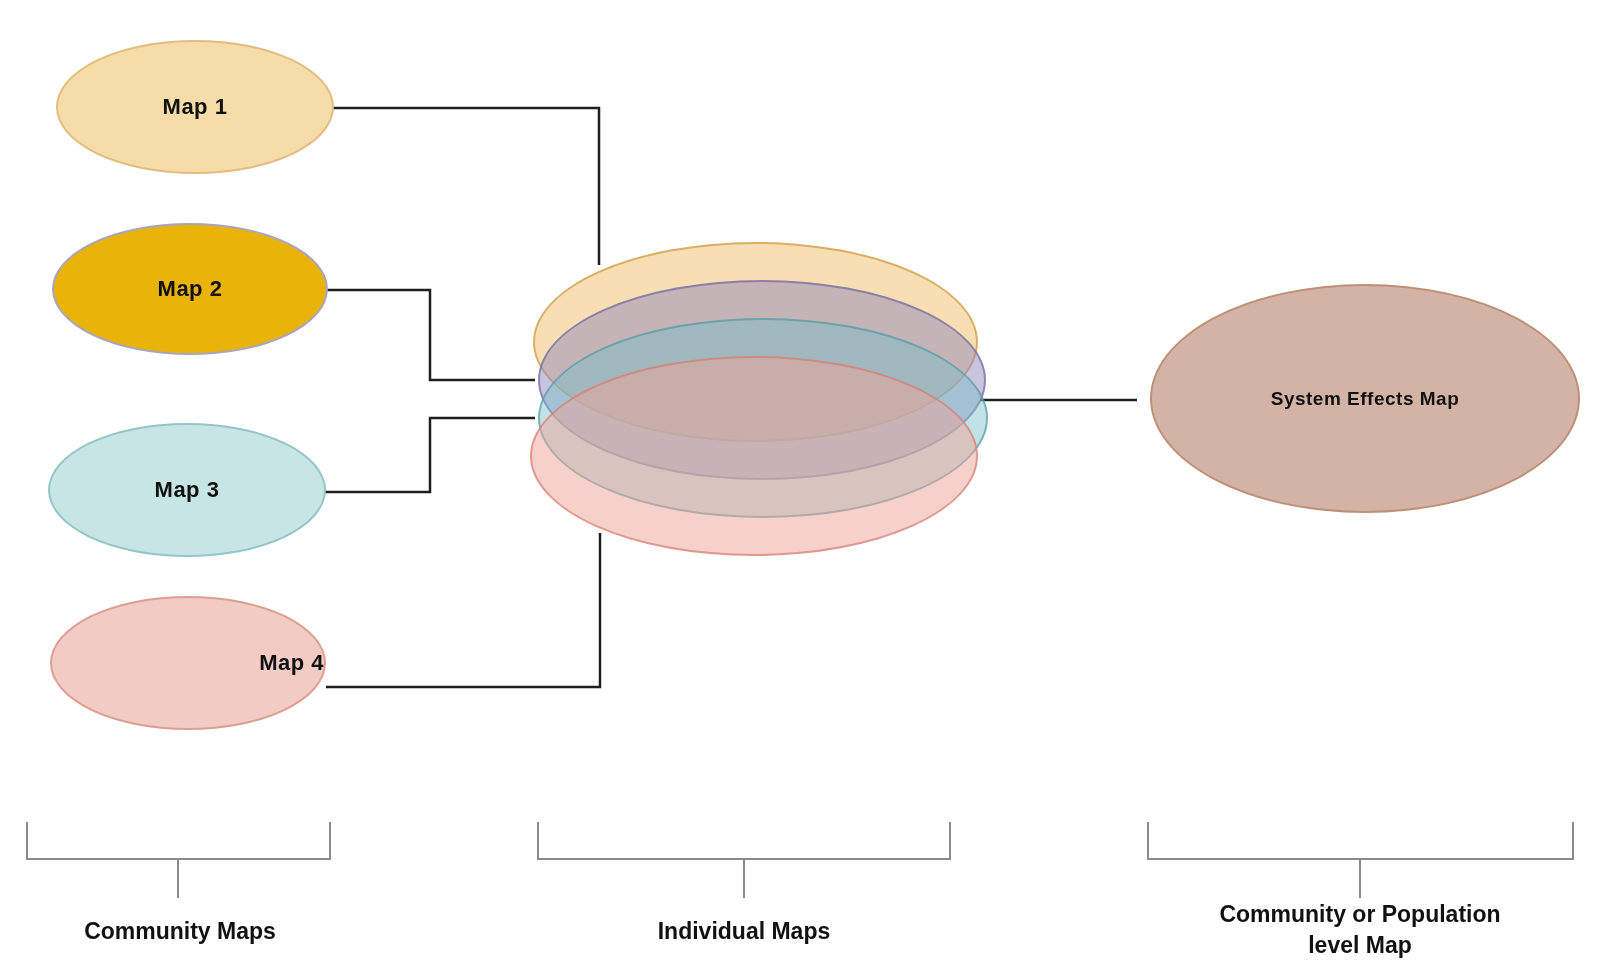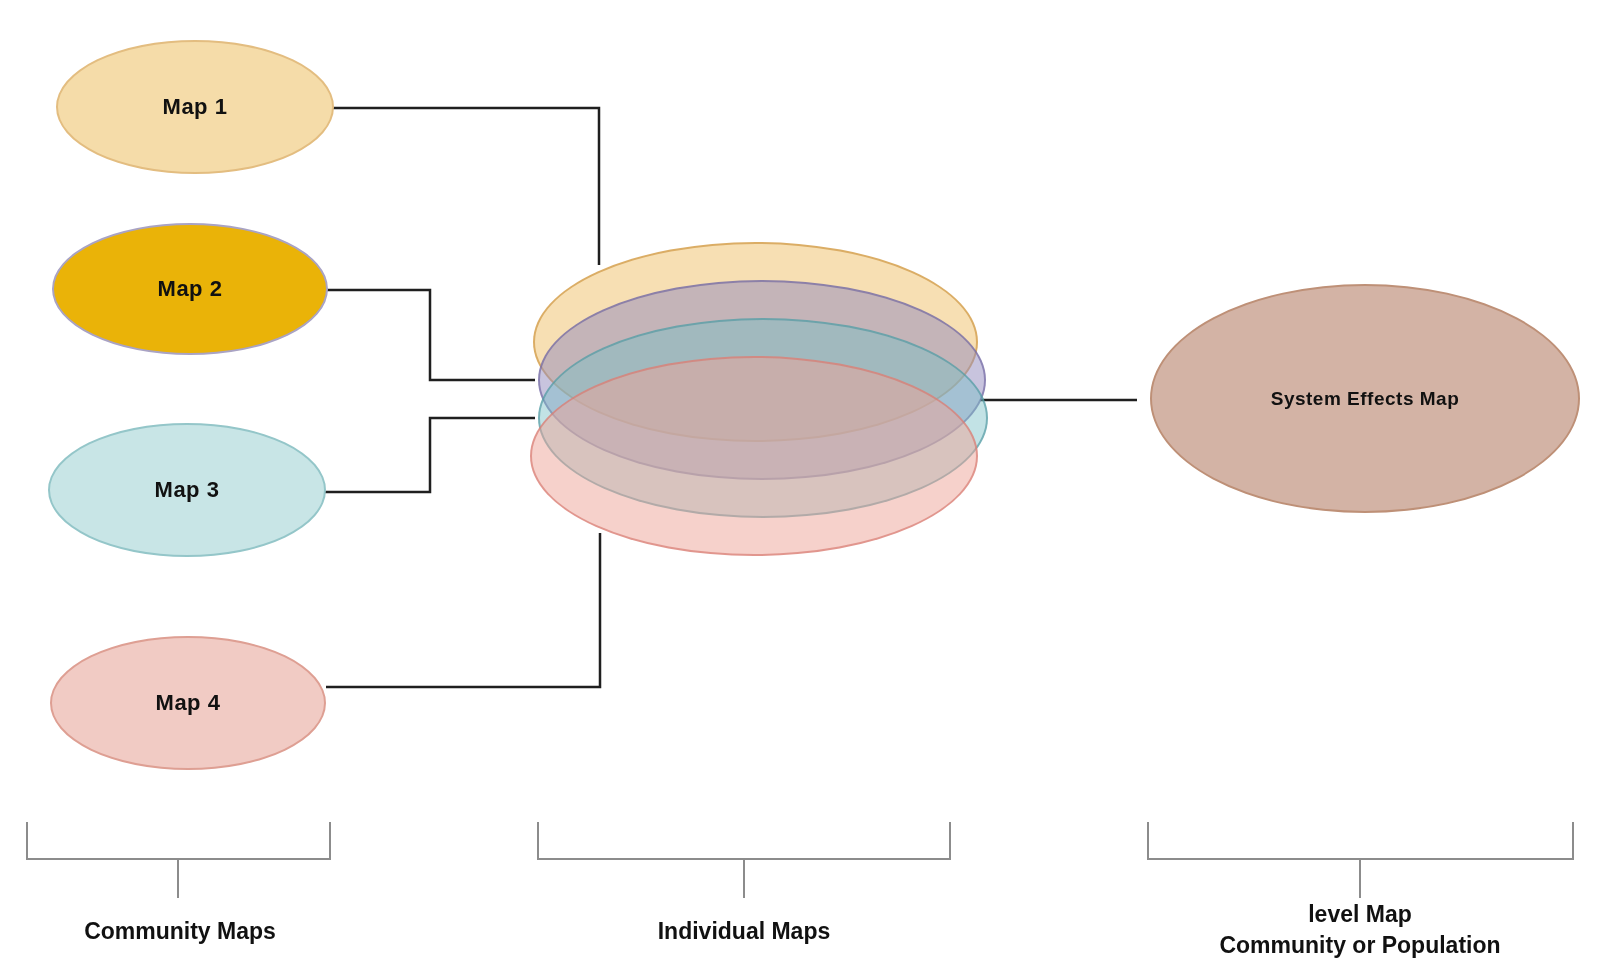--- a/index.html
+++ b/index.html
@@ -35,21 +35,21 @@
   .node-label {
     font-weight: bold;
     color: #111111;
     font-size: 22px;
     letter-spacing: 0.5px;
     text-align: center;
   }
   .map-node-1 { left: 56px;  top: 40px;  width: 278px; height: 134px; }
   .map-node-2 { left: 52px;  top: 223px; width: 276px; height: 132px; }
   .map-node-3 { left: 48px;  top: 423px; width: 278px; height: 134px; }
-  .map-node-4 { left: 50px;  top: 636px; width: 276px; height: 134px; }
+  .map-node-4 { left: 50px;  top: 596px; width: 276px; height: 134px; justify-content: flex-end; }
 
   .stack-layer {
     position: absolute;
     border-radius: 50%;
     border: 2.5px solid transparent;
     box-sizing: border-box;
   }
   .stack-layer-1 { left: 533px; top: 242px; width: 445px; height: 200px; }
   .stack-layer-2 { left: 538px; top: 280px; width: 448px; height: 200px; }
   .stack-layer-3 { left: 538px; top: 318px; width: 450px; height: 200px; }
@@ -116,17 +116,17 @@
     <div class="stack-layer stack-layer-4" style="background-color: rgba(238, 163, 151, 0.5); border-color: rgba(215, 120, 110, 0.65);"></div>
   </div>
 
   <div class="node system-node" style="background-color: rgb(211, 179, 165); border-color: rgb(190, 144, 119);">
     <span class="node-label">System Effects Map</span>
   </div>
 
   <div class="group-label group-label-individual">Community Maps</div>
   <div class="group-label group-label-aggregated">Individual Maps</div>
   <div class="group-label group-label-community">
+    <div>Community or Population</div>
     <div>level Map</div>
-    <div>Community or Population</div>
   </div>
 
 </div>
 
 </body></html>

